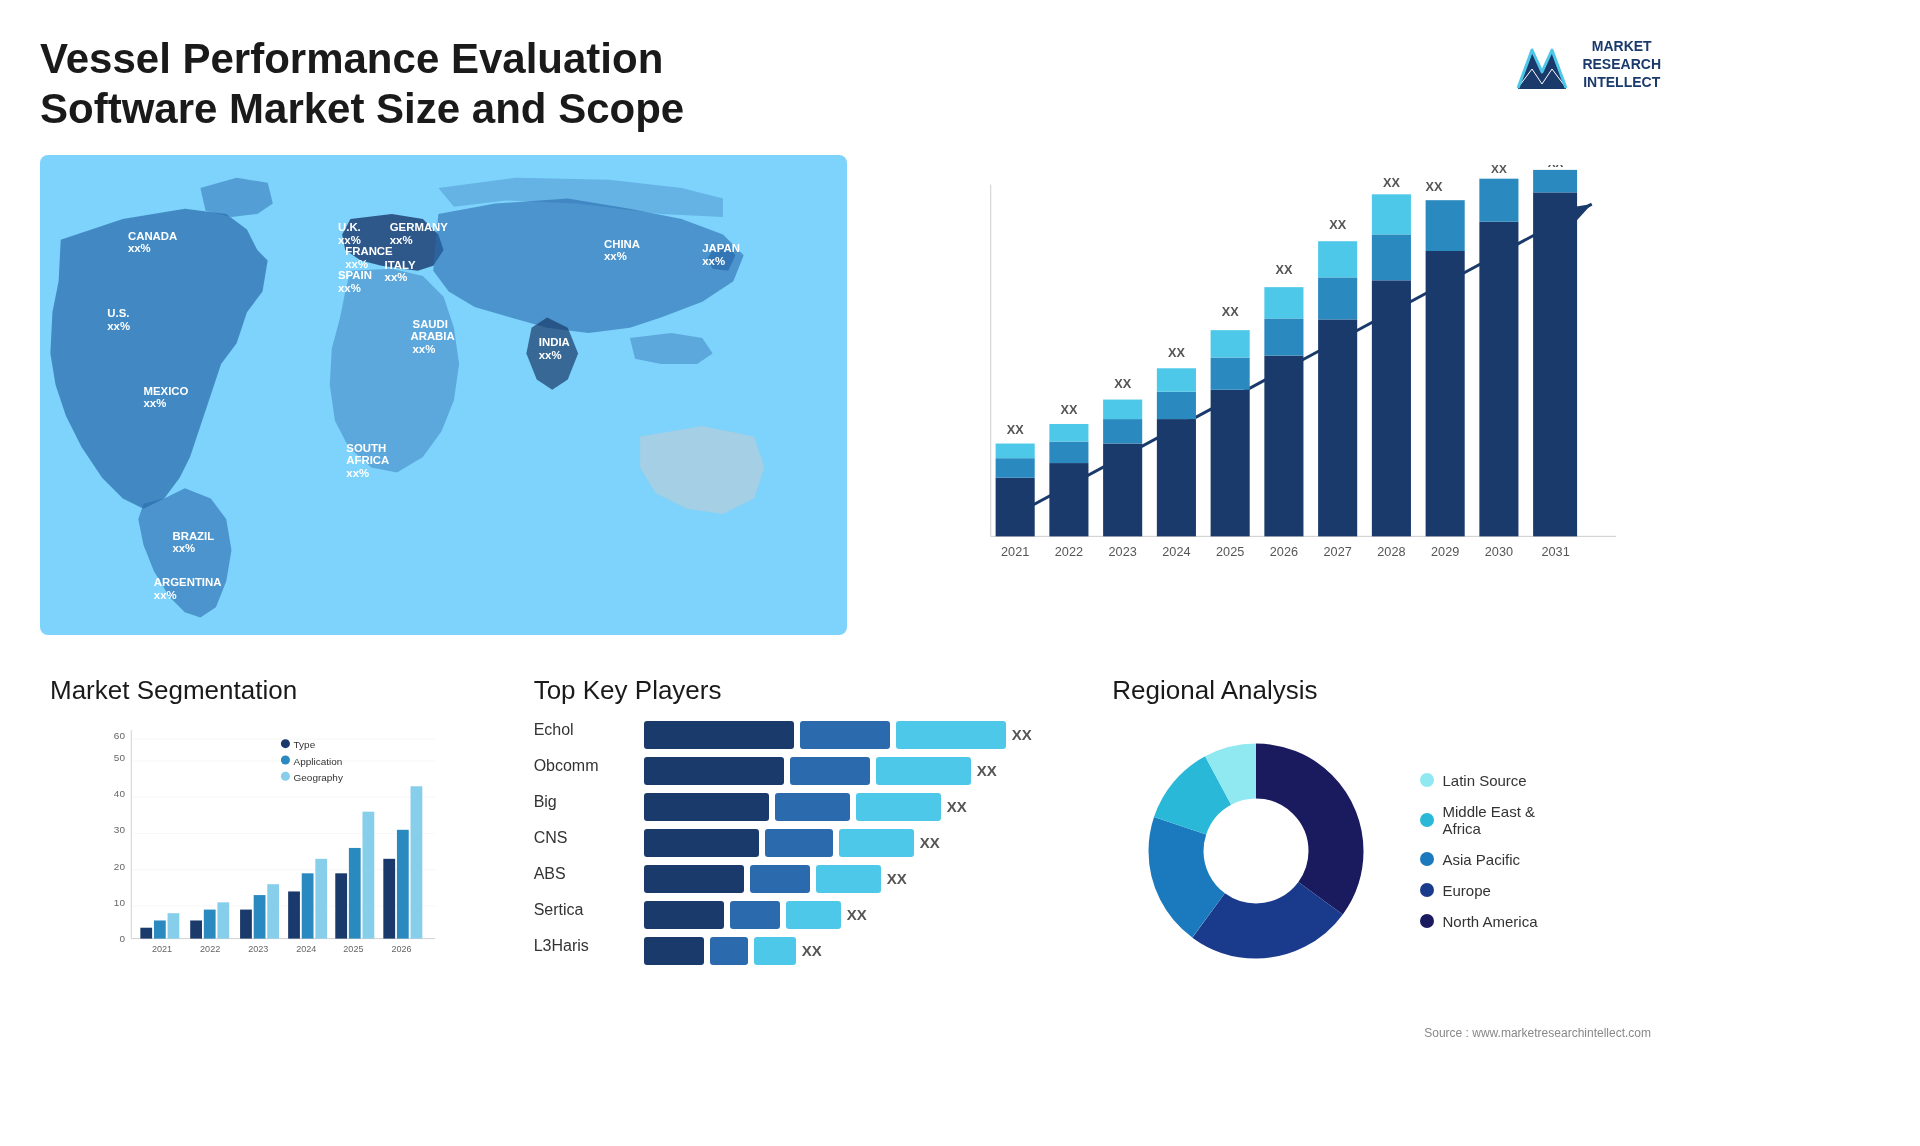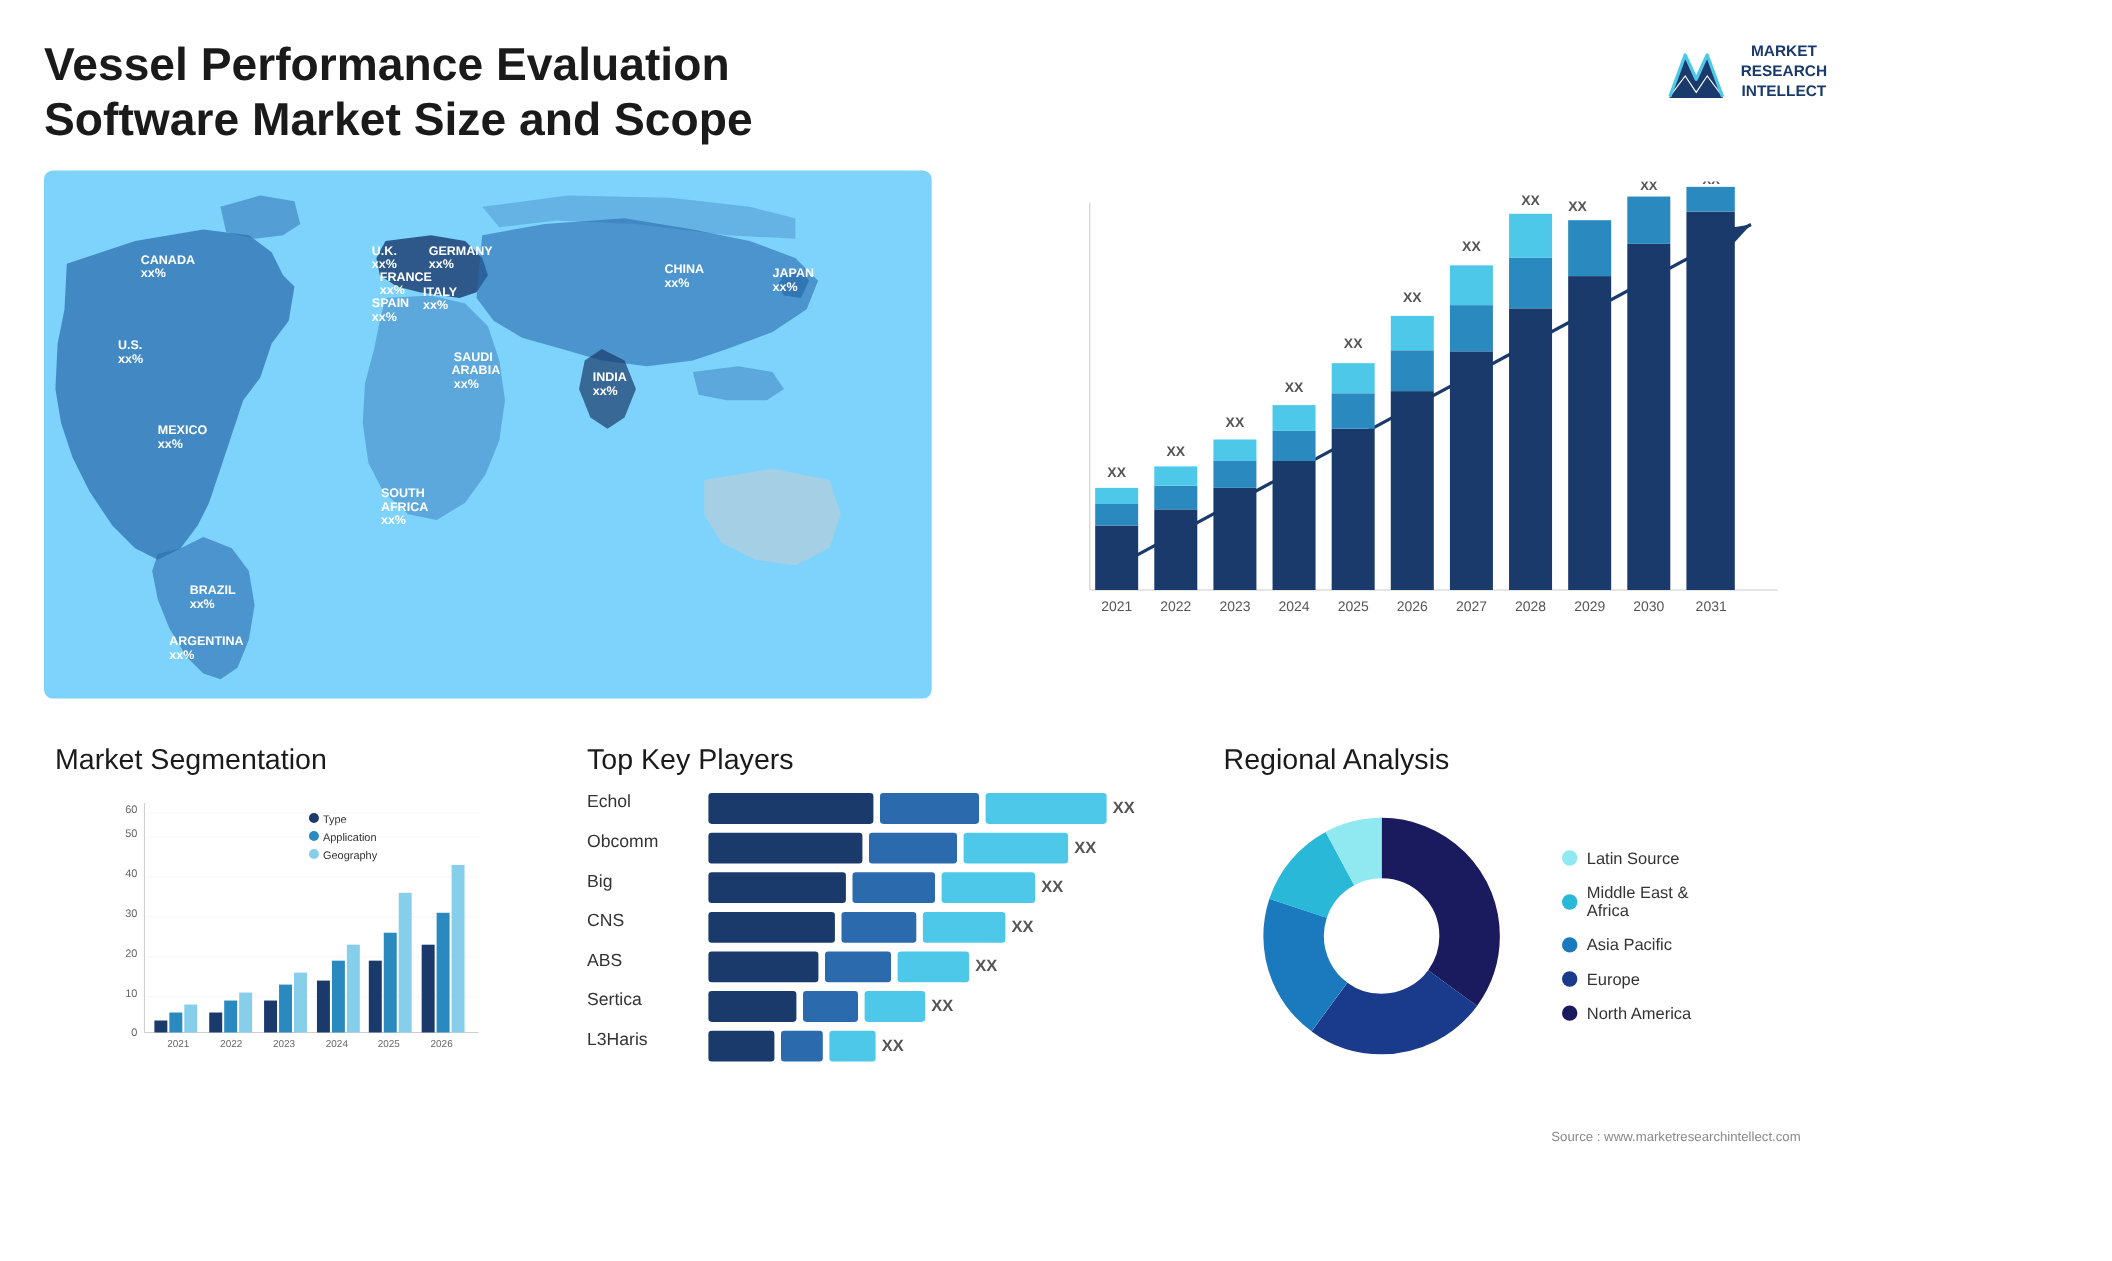--- a/index.html
+++ b/index.html
@@ -173,21 +173,21 @@
       width: 14px;
       height: 14px;
       border-radius: 50%;
       flex-shrink: 0;
     }
 
     
     .source-text {
       position: absolute;
       bottom: 5px;
-      right: 24px;
+      right: 10px;
       font-size: 12px;
       color: #888;
     }
 
     
     .map-label {
       font-size: 11px;
       font-weight: 700;
       fill: #fff;
     }

